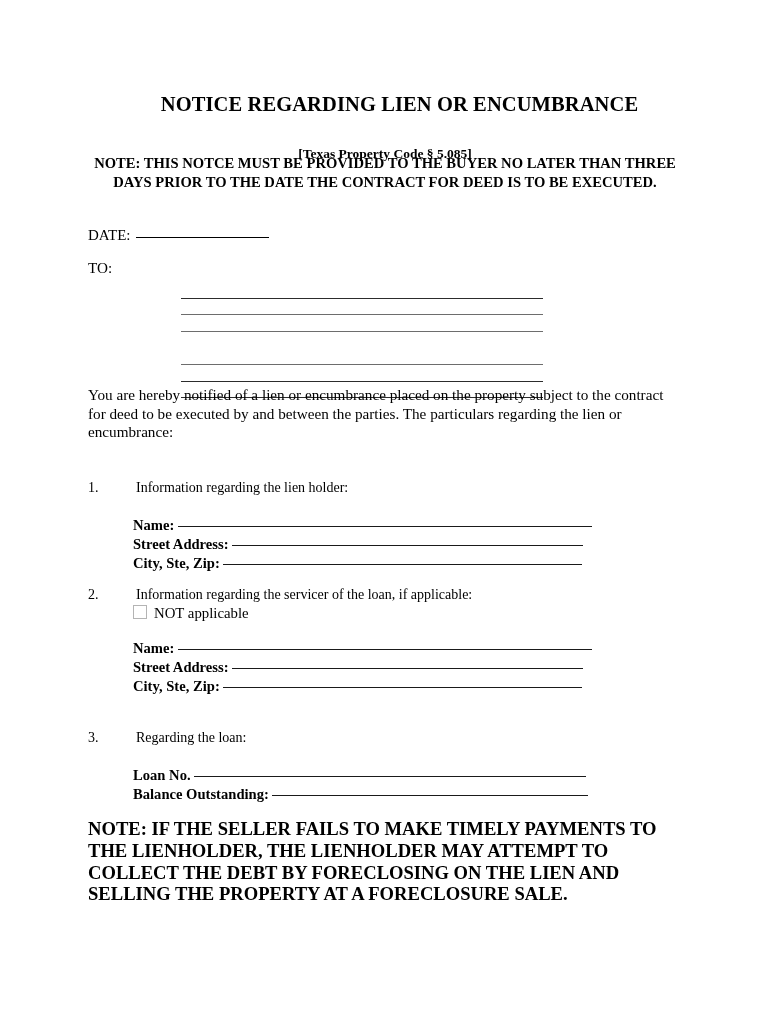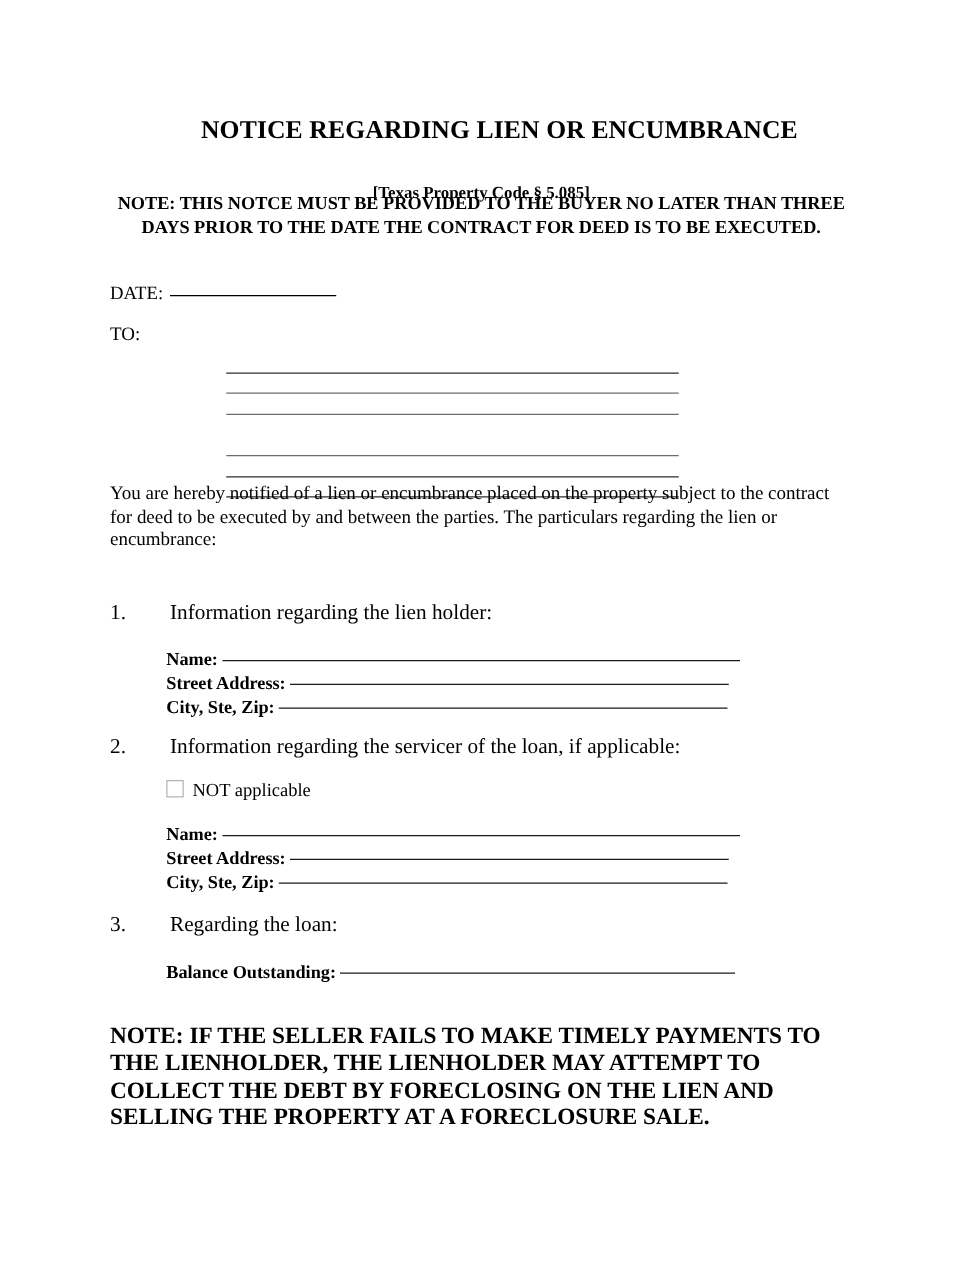--- a/index.html
+++ b/index.html
@@ -107,21 +107,21 @@
   }
 
   
   .section {
     position: absolute;
     left: 88px;
     width: 600px;
   }
   .section-head {
     position: relative;
-    font-size: 17px;
+    font-size: 14px;
     line-height: 1.2;
     white-space: nowrap;
   }
   .section-num {
     display: inline-block;
     width: 48px;
   }
 
   .fields {
     margin-top: 0;
@@ -224,21 +224,21 @@
         <span class="field-label">City, Ste, Zip:</span>
         <span class="field-rule-wrap" style="width:359px;"><span class="field-rule"></span></span>
       </div>
     </div>
   </div>
 
   <div class="section" style="top:587px;">
     <div class="section-head">
       <span class="section-num">2.</span><span>Information regarding the servicer of the loan, if applicable:</span>
     </div>
-    <div class="checkbox-row" style="margin-top:17px;">
+    <div class="checkbox-row" style="">
       <span class="checkbox"></span><span>NOT applicable</span>
     </div>
     <div class="fields" style="margin-top:16px;">
       <div class="field-row">
         <span class="field-label">Name:</span>
         <span class="field-rule-wrap" style="width:414px;"><span class="field-rule"></span></span>
       </div>
       <div class="field-row">
         <span class="field-label">Street Address:</span>
         <span class="field-rule-wrap" style="width:351px;"><span class="field-rule"></span></span>
@@ -249,20 +249,24 @@
       </div>
     </div>
   </div>
 
   <div class="section" style="top:730px;">
     <div class="section-head">
       <span class="section-num">3.</span><span>Regarding the loan:</span>
     </div>
     <div class="fields" style="margin-top:19px;">
       <div class="field-row">
+        <span class="field-label">Loan No.</span>
+        <span class="field-rule-wrap" style="width:392px;"><span class="field-rule"></span></span>
+      </div>
+      <div class="field-row">
         <span class="field-label">Balance Outstanding:</span>
         <span class="field-rule-wrap" style="width:316px;"><span class="field-rule"></span></span>
       </div>
     </div>
   </div>
 
   <div class="closing-note">NOTE: IF THE SELLER FAILS TO MAKE TIMELY PAYMENTS TO THE LIENHOLDER, THE LIENHOLDER MAY ATTEMPT TO COLLECT THE DEBT BY FORECLOSING ON THE LIEN AND SELLING THE PROPERTY AT A FORECLOSURE SALE.</div>
 
 </div>
 

